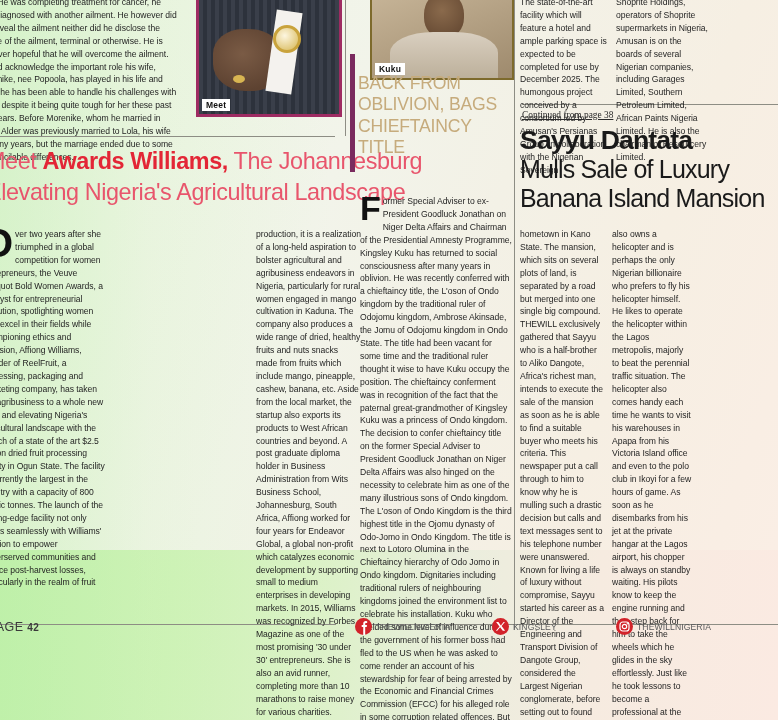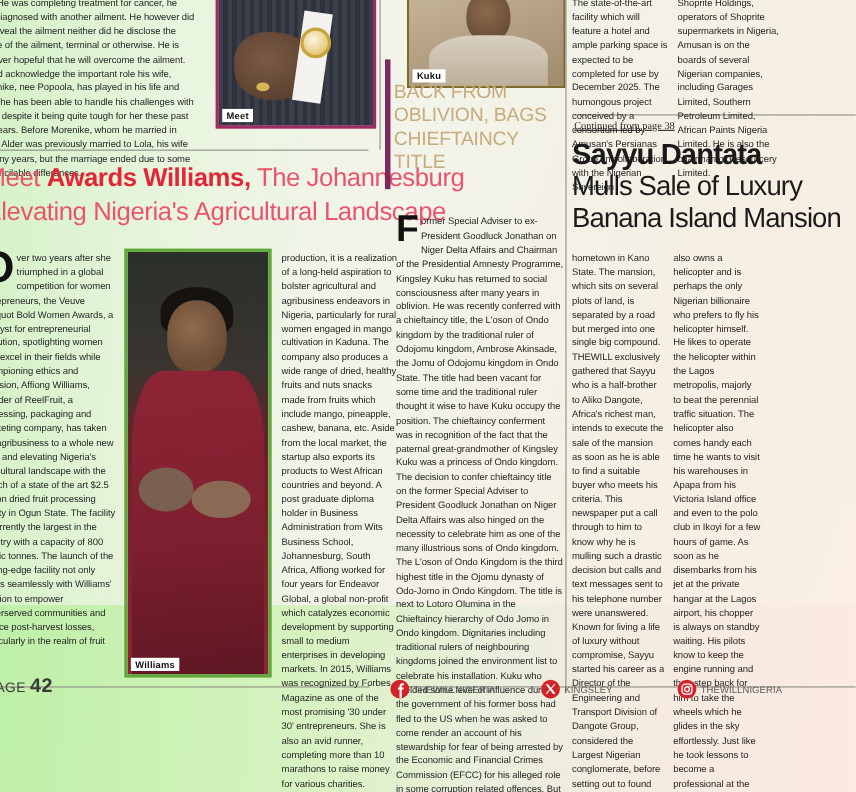--- a/index.html
+++ b/index.html
@@ -182,21 +182,21 @@
     position:absolute;display:flex;align-items:center;gap:4px;
   }
   .sico{width:17px;height:17px;border-radius:50%;background:#d2232a;position:relative;flex:0 0 auto;}
   .sico svg{position:absolute;left:0;top:0;}
   .shandle{font-size:8.6px;color:#58595b;letter-spacing:.1px;white-space:nowrap;}
 
   .pagenum{
     position:absolute;left:-12px;bottom:86px;
     font-size:12.5px;color:#3a3a3a;letter-spacing:.4px;
   }
-  .pagenum b{font-size:18px;}
+  .pagenum b{font-size:10px;}
 </style>
 </head>
 <body>
 
 <div class="page">
   <div class="greenwash"></div>
   <div class="greenwash2"></div>
 
   <div class="topblock">
 
@@ -228,29 +228,20 @@
     <span>Meet </span><span class="b">Awards Williams,</span><span> The Johannesburg</span>
     <span class="l2">Elevating Nigeria's Agricultural Landscape</span>
   </div>
 
   <div class="col aw-col1">
     <span class="dropcap">O</span><span>ver two years after she triumphed in a global competition for women entrepreneurs, the Veuve Clicquot Bold Women Awards, a catalyst for entrepreneurial evolution, spotlighting women who excel in their fields while championing ethics and inclusion, Affiong Williams, founder of ReelFruit, a processing, packaging and marketing company, has taken her agribusiness to a whole new level and elevating Nigeria's agricultural landscape with the launch of a state of the art $2.5 million dried fruit processing facility in Ogun State. The facility is currently the largest in the country with a capacity of 800 metric tonnes. The launch of the cutting-edge facility not only aligns seamlessly with Williams' mission to empower underserved communities and reduce post-harvest losses, particularly in the realm of fruit</span>
   </div>
   <div class="col aw-col2">production, it is a realization of a long-held aspiration to bolster agricultural and agribusiness endeavors in Nigeria, particularly for rural women engaged in mango cultivation in Kaduna. The company also produces a wide range of dried, healthy fruits and nuts snacks made from fruits which include mango, pineapple, cashew, banana, etc. Aside from the local market, the startup also exports its products to West African countries and beyond.
 A post graduate diploma holder in Business Administration from Wits Business School, Johannesburg, South Africa, Affiong worked for four years for Endeavor Global, a global non-profit which catalyzes economic development by supporting small to medium enterprises in developing markets. In 2015, Williams was recognized by Forbes Magazine as one of the most promising '30 under 30' entrepreneurs. She is also an avid runner, completing more than 10 marathons to raise money for various charities.</div>
 
-  <div class="williams-photo">
-    <div class="w-hair"></div>
-    <div class="w-head"></div>
-    <div class="w-neck"></div>
-    <div class="w-body"></div>
-    <div class="w-armL"></div>
-    <div class="w-armR"></div>
-    <div class="photo-cap">Williams</div>
-  </div>
 
   <div class="vbar-purple"></div>
   <div class="kuku-sub">BACK FROM OBLIVION, BAGS CHIEFTAINCY TITLE</div>
   <div class="col kuku-body">
     <span class="dropcap">F</span><span>ormer Special Adviser to ex-President Goodluck Jonathan on Niger Delta Affairs and Chairman of the Presidential Amnesty Programme, Kingsley Kuku has returned to social consciousness after many years in oblivion. He was recently conferred with a chieftaincy title, the L'oson of Ondo kingdom by the traditional ruler of Odojomu kingdom, Ambrose Akinsade, the Jomu of Odojomu kingdom in Ondo State. The title had been vacant for some time and the traditional ruler thought it wise to have Kuku occupy the position. The chieftaincy conferment was in recognition of the fact that the paternal great-grandmother of Kingsley Kuku was a princess of Ondo kingdom. The decision to confer chieftaincy title on the former Special Adviser to President Goodluck Jonathan on Niger Delta Affairs was also hinged on the necessity to celebrate him as one of the many illustrious sons of Ondo kingdom. The L'oson of Ondo Kingdom is the third highest title in the Ojomu dynasty of Odo-Jomo in Ondo Kingdom. The title is next to Lotoro Olumina in the Chieftaincy hierarchy of Odo Jomo in Ondo kingdom. Dignitaries including traditional rulers of neighbouring kingdoms joined the environment list to celebrate his installation. Kuku who wielded some level of influence during the government of his former boss had fled to the US when he was asked to come render an account of his stewardship for fear of being arrested by the Economic and Financial Crimes Commission (EFCC) for his alleged role in some corruption related offences. But in 2017, there were feelers that he was interested in becoming governor in Ondo State. That idea fizzled out into thin air when it became apparent that he had lost all political goodwill to make any impact in the race. But with his return and the subsequent chieftaincy title, there is no doubt that Kuku definitely has something up his sleeves. Time will indeed tell what he is likely nursing.</span>
   </div>
 
   <div class="col amusan-c1">The state-of-the-art facility which will feature a hotel and ample parking space is expected to be completed for use by December 2025. The humongous project conceived by a consortium led by Amusan's Persianas Group, in collaboration with the Nigerian Sovereign</div>
   <div class="col amusan-c2">Shoprite Holdings, operators of Shoprite supermarkets in Nigeria, Amusan is on the boards of several Nigerian companies, including Garages Limited, Southern Petroleum Limited, African Paints Nigeria Limited.
 He is also the chairman of Resourcery Limited.</div>

